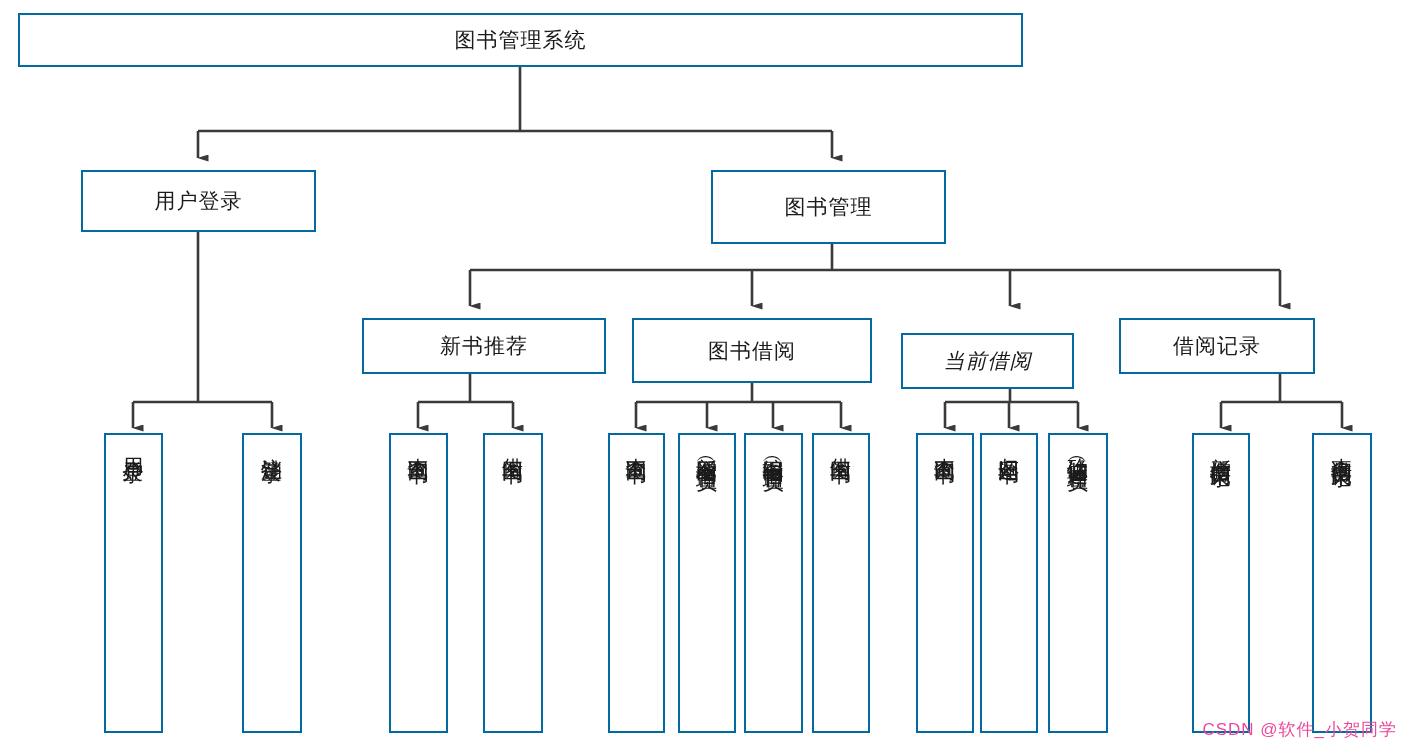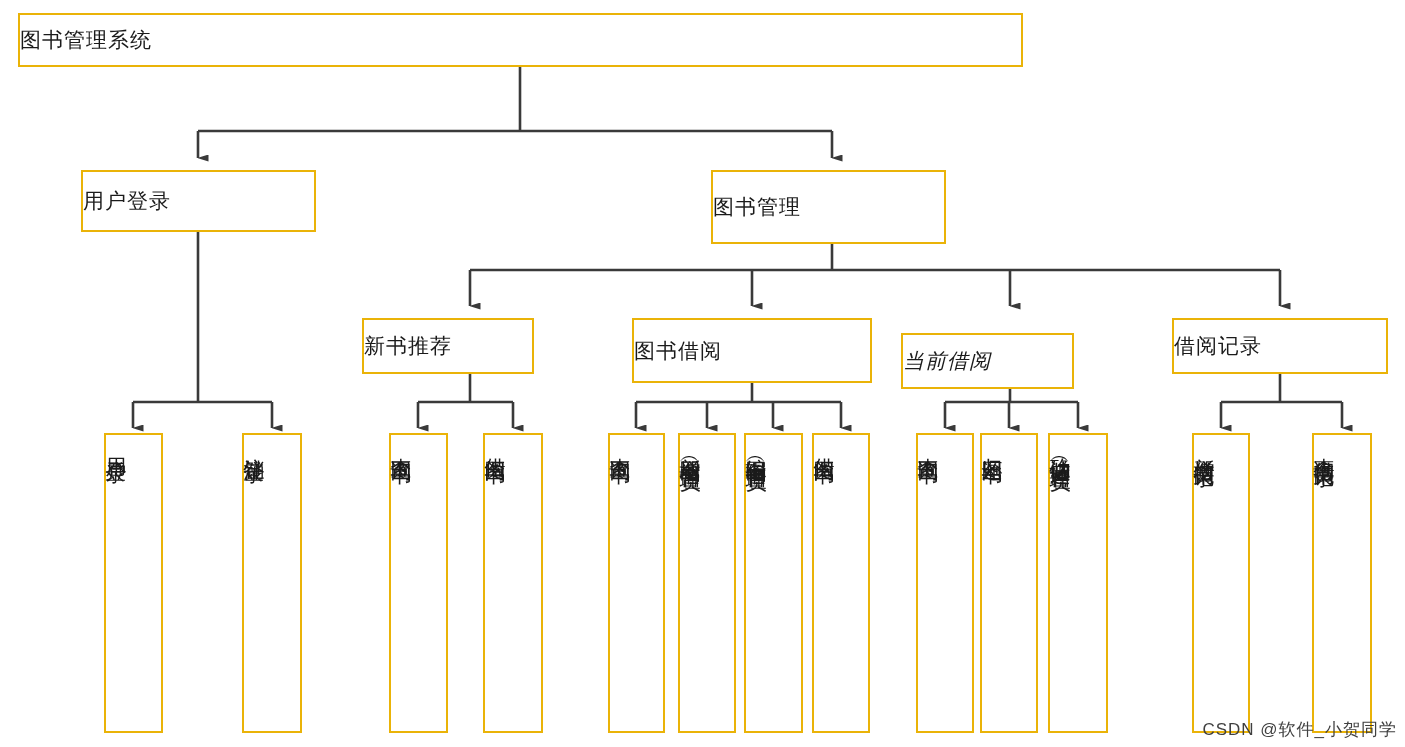--- a/index.html
+++ b/index.html
@@ -20,24 +20,24 @@
     left: 0;
     top: 0;
     width: 1405px;
     height: 747px;
     pointer-events: none;
   }
   .node {
     position: absolute;
     box-sizing: border-box;
     background: #ffffff;
-    border: 2px solid #eab308;
+    border: 2px solid #0369a1;
     display: flex;
     align-items: center;
-    justify-content: flex-start;
+    justify-content: center;
     color: #1b1b1b;
     z-index: 2;
   }
   .node.root {
     font-size: 21px;
   }
   .node.lvl2 {
     font-size: 21px;
   }
   .node.lvl3 {
@@ -58,21 +58,21 @@
   }
   .node .htext {
     white-space: nowrap;
     letter-spacing: 1px;
   }
   #watermark {
     position: absolute;
     right: 8px;
     bottom: 6px;
     font-size: 17px;
-    color: #404040;
+    color: #ec4899;
     letter-spacing: 1px;
     z-index: 5;
     white-space: nowrap;
   }
 </style>
 </head>
 <body>
 
 <div id="canvas">
 
@@ -131,33 +131,33 @@
   </div>
 
   <div class="node lvl2" style="left:81px; top:170px; width:235px; height:62px;">
     <span class="htext">用户登录</span>
   </div>
 
   <div class="node lvl2" style="left:711px; top:170px; width:235px; height:74px;">
     <span class="htext">图书管理</span>
   </div>
 
-  <div class="node lvl3" style="left:362px; top:318px; width:172px; height:56px;">
+  <div class="node lvl3" style="left:362px; top:318px; width:244px; height:56px;">
     <span class="htext">新书推荐</span>
   </div>
 
   <div class="node lvl3" style="left:632px; top:318px; width:240px; height:65px;">
     <span class="htext">图书借阅</span>
   </div>
 
   <div class="node lvl3" style="left:901px; top:333px; width:173px; height:56px;font-style:italic;">
     <span class="htext">当前借阅</span>
   </div>
 
-  <div class="node lvl3" style="left:1172px; top:318px; width:216px; height:56px;">
+  <div class="node lvl3" style="left:1119px; top:318px; width:196px; height:56px;">
     <span class="htext">借阅记录</span>
   </div>
 
   <div class="node leaf" style="left:104px; top:433px; width:59px; height:300px;">
     <span class="vtext">用户登录</span>
   </div>
 
   <div class="node leaf" style="left:242px; top:433px; width:60px; height:300px;">
     <span class="vtext">注销登录</span>
   </div>

